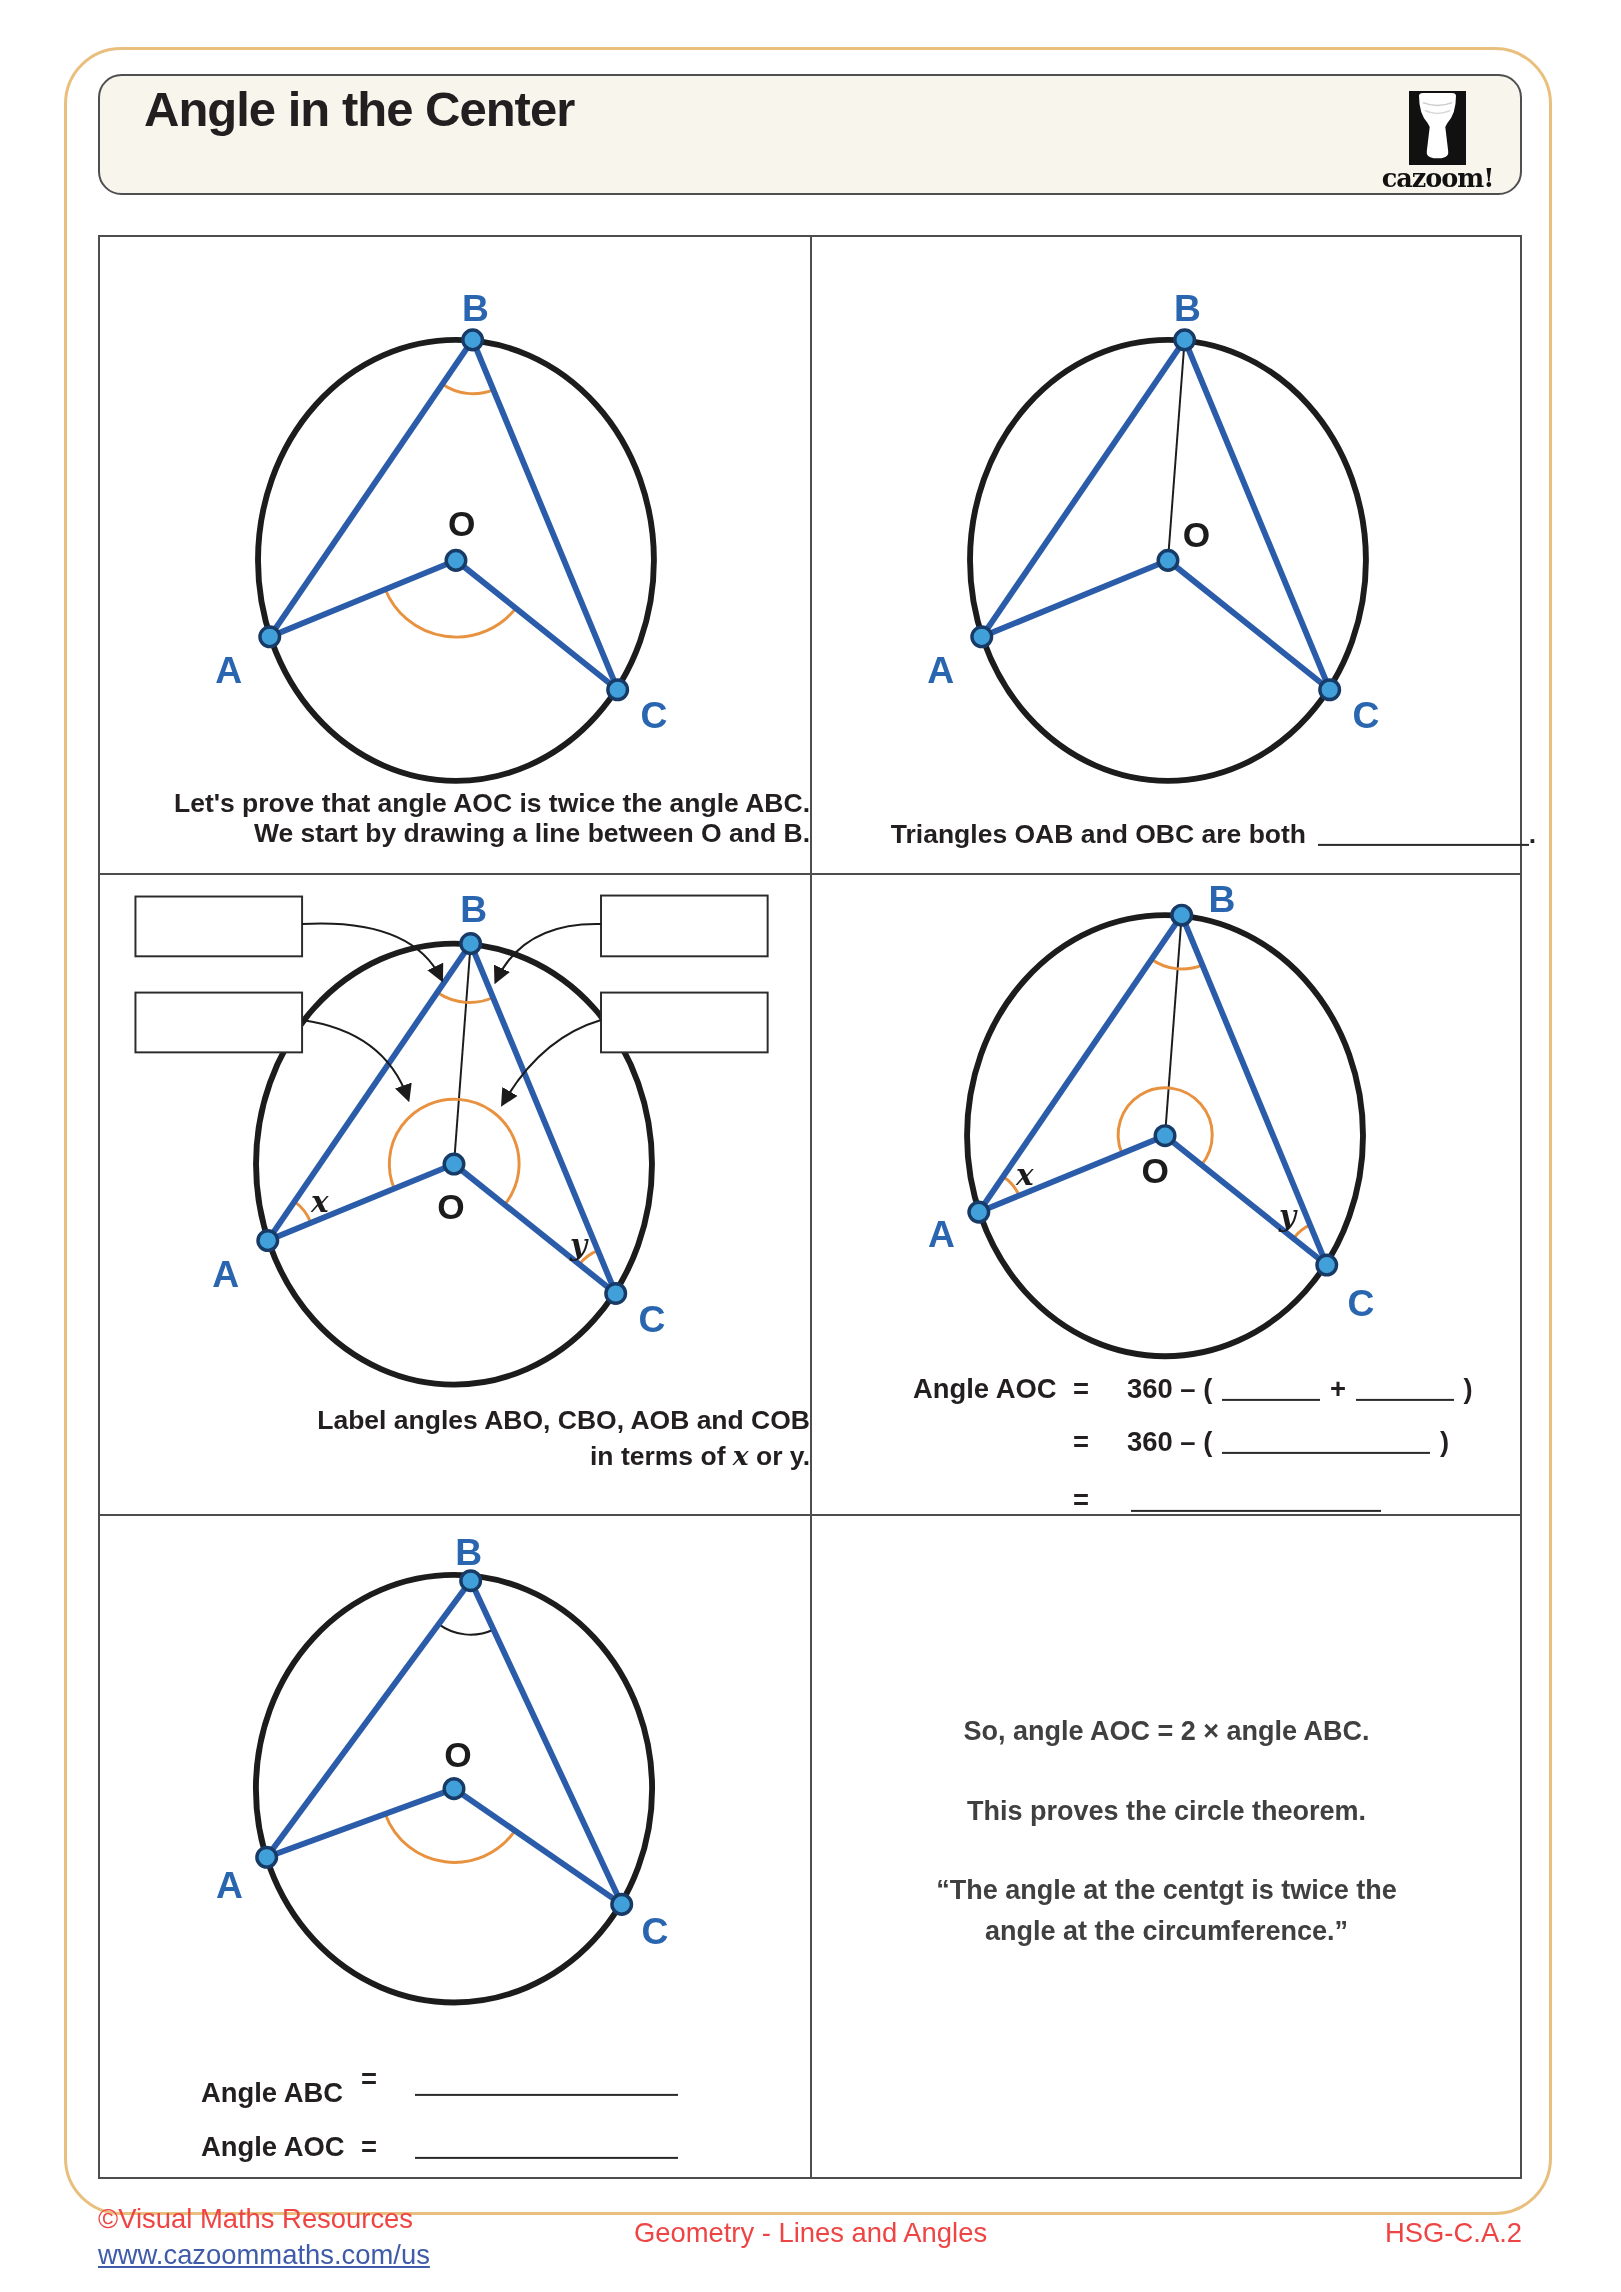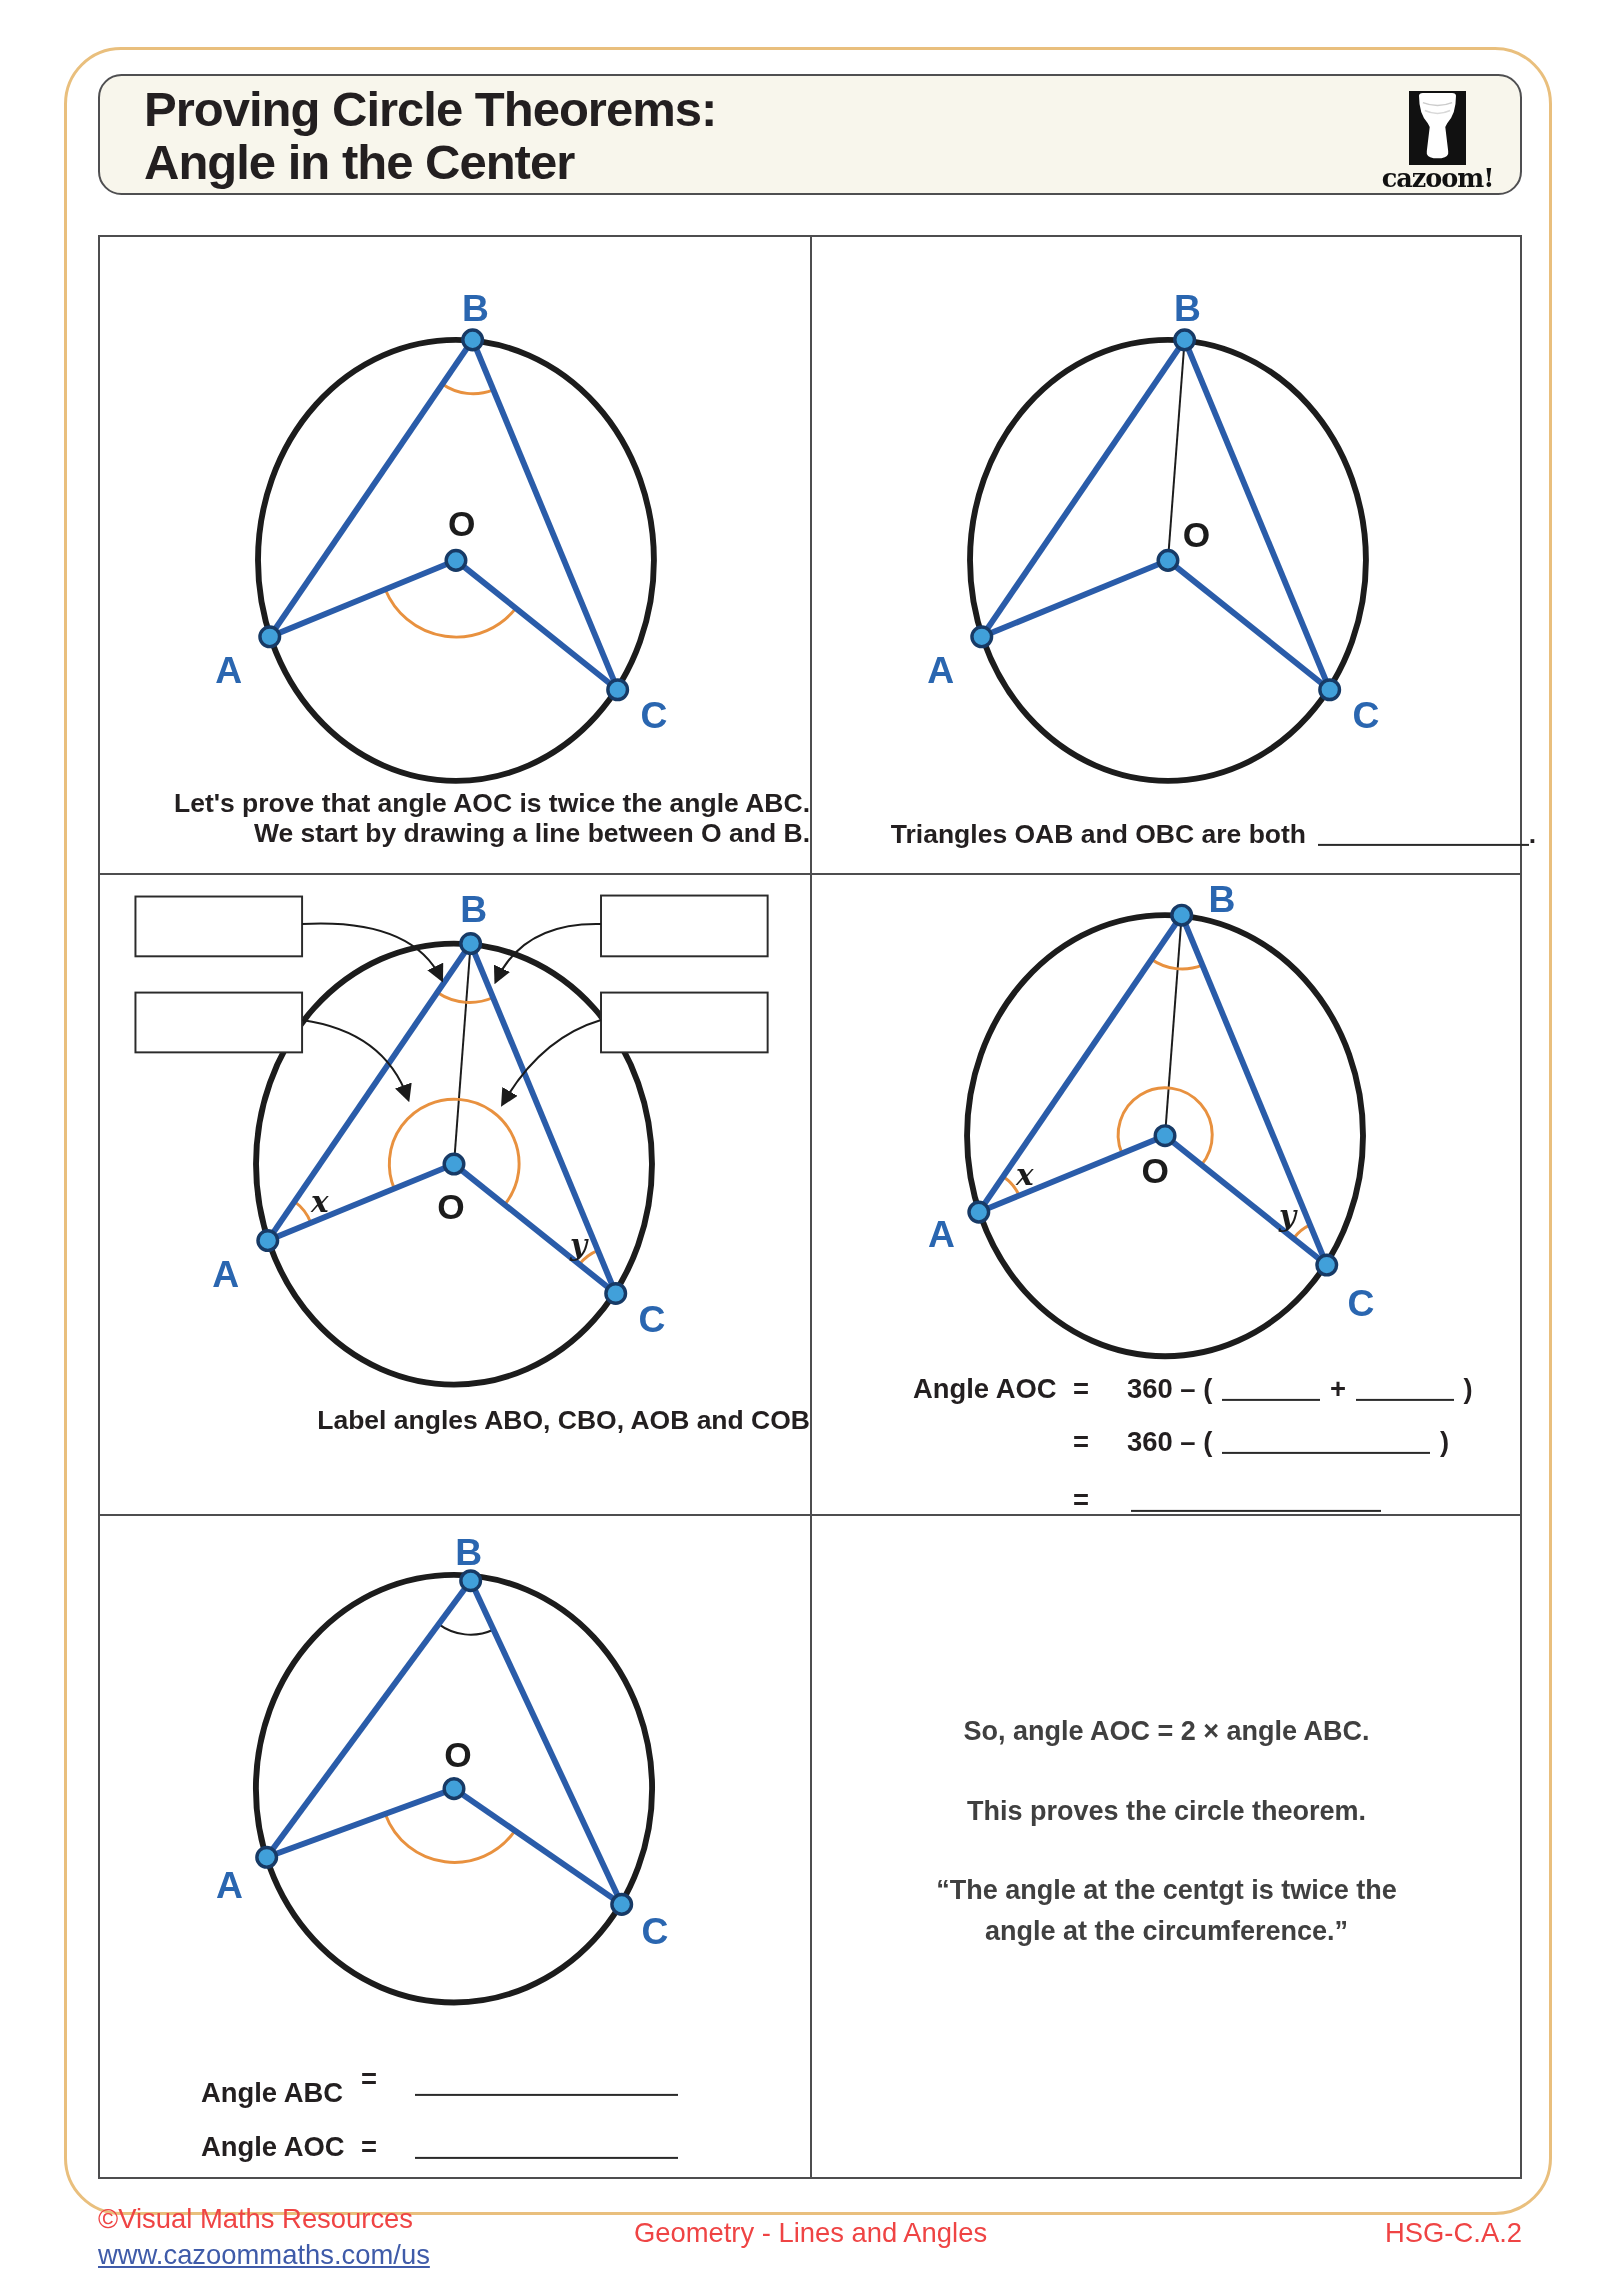--- a/index.html
+++ b/index.html
@@ -65,21 +65,20 @@
 </style>
 </head>
 <body>
 
 <div class="page">
 
   <div class="accent-border"></div>
 
   <div class="header-box">
     <div class="title">
-      <div>Proving Circle Theorems:</div>
       <div>Angle in the Center</div>
     </div>
     <div class="logo-box">
       <svg width="57" height="74" viewBox="0 0 58 76">
         <path d="M 10 5 Q 10 2 14 2 L 44 2 Q 48 2 48 5 Q 48 24 39 33 L 37 37 L 40 62 Q 41 68 33 69 L 25 69 Q 17 68 18 62 L 21 37 L 19 33 Q 10 24 10 5 Z" fill="#ffffff"></path>
         <path d="M 14 12 Q 29 18 44 12" stroke="#cccccc" stroke-width="1.5" fill="none"></path>
         <path d="M 16 20 Q 29 26 42 20" stroke="#d8d8d8" stroke-width="1.5" fill="none"></path>
       </svg>
     </div>
     <div class="logo-text">cazoom!</div>
@@ -171,20 +170,21 @@
       <circle cx="363" cy="297" r="10" fill="#41a0da" stroke="#173a66" stroke-width="3.5"></circle>
       <text x="383" y="50" text-anchor="middle" font-size="38" font-weight="bold" fill="#2a66b0">B</text>
       <text x="130" y="422" text-anchor="middle" font-size="38" font-weight="bold" fill="#2a66b0">A</text>
       <text x="565" y="468" text-anchor="middle" font-size="38" font-weight="bold" fill="#2a66b0">C</text>
       <text x="360" y="353" text-anchor="middle" font-size="36" font-weight="bold" fill="#1c1c1c">O</text>
       <text x="226" y="346" text-anchor="middle" font-size="30" font-style="italic" font-family="DejaVu Serif, serif" font-weight="bold" fill="#1c1c1c">x</text>
       <text x="490" y="390" text-anchor="middle" font-size="30" font-style="italic" font-family="DejaVu Serif, serif" font-weight="bold" fill="#1c1c1c">y</text>
     </svg>
     <div class="caption cap-p3">
       <div>Label angles ABO, CBO, AOB and COB</div>
+      <div><span>in terms of </span><span class="mathvar">x</span><span> or y.</span></div>
     </div>
   </div>
 
   <div class="panel p4">
     <svg width="713" height="641" viewBox="0 0 727 654">
       <ellipse cx="362" cy="268" rx="202" ry="225" fill="none" stroke="#1c1c1c" stroke-width="6"></ellipse>
       <line x1="379" y1="43" x2="362" y2="268" stroke="#1c1c1c" stroke-width="2"></line>
       <path d="M 348 88 A 55 55 0 0 0 400 94" fill="none" stroke="#e8913f" stroke-width="3"></path>
       <path d="M 318 286 A 48 48 0 1 1 399 298" fill="none" stroke="#e8913f" stroke-width="3"></path>
       <path d="M 213 329 A 44 44 0 0 0 197 310" fill="none" stroke="#e8913f" stroke-width="3"></path>

